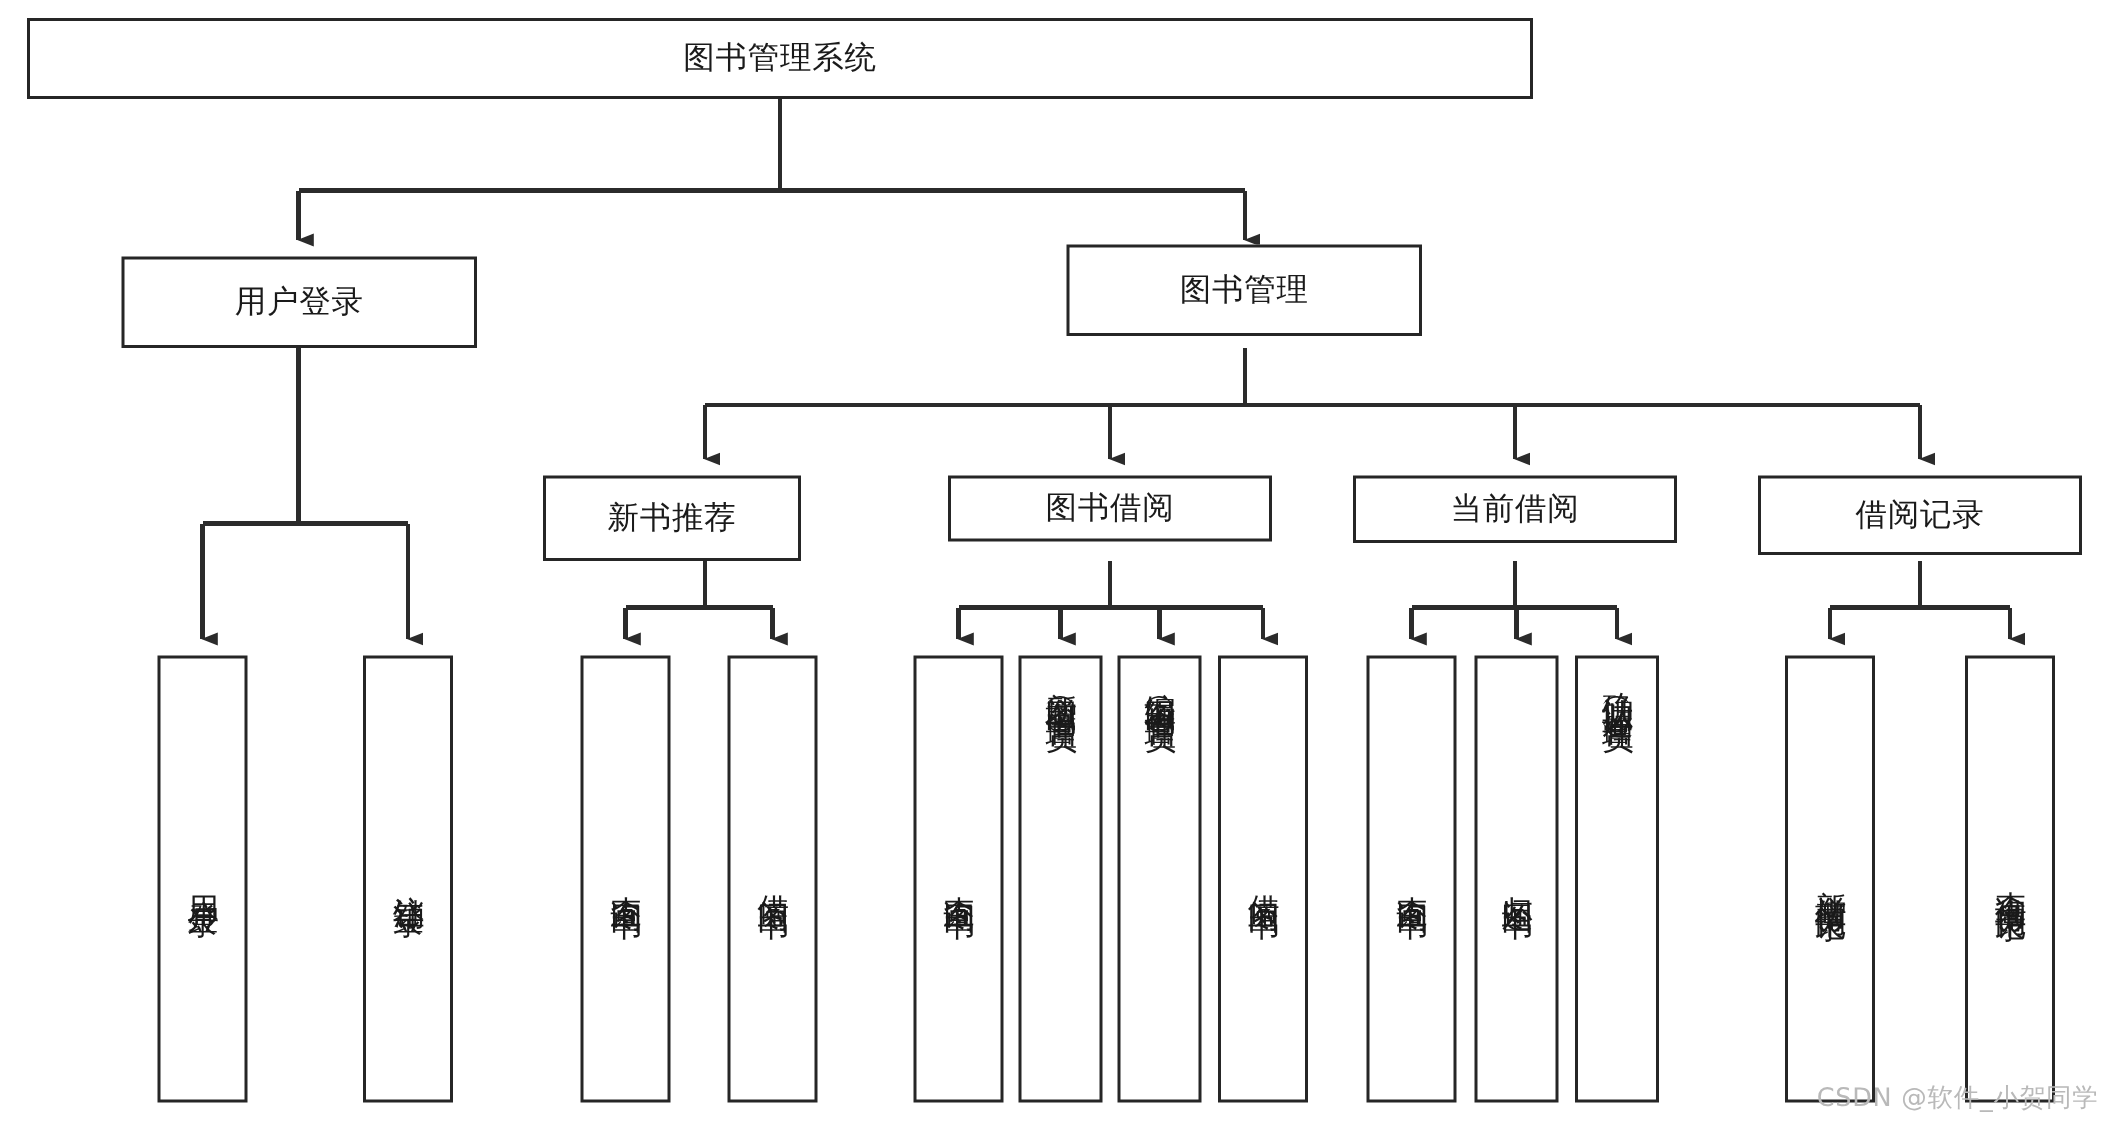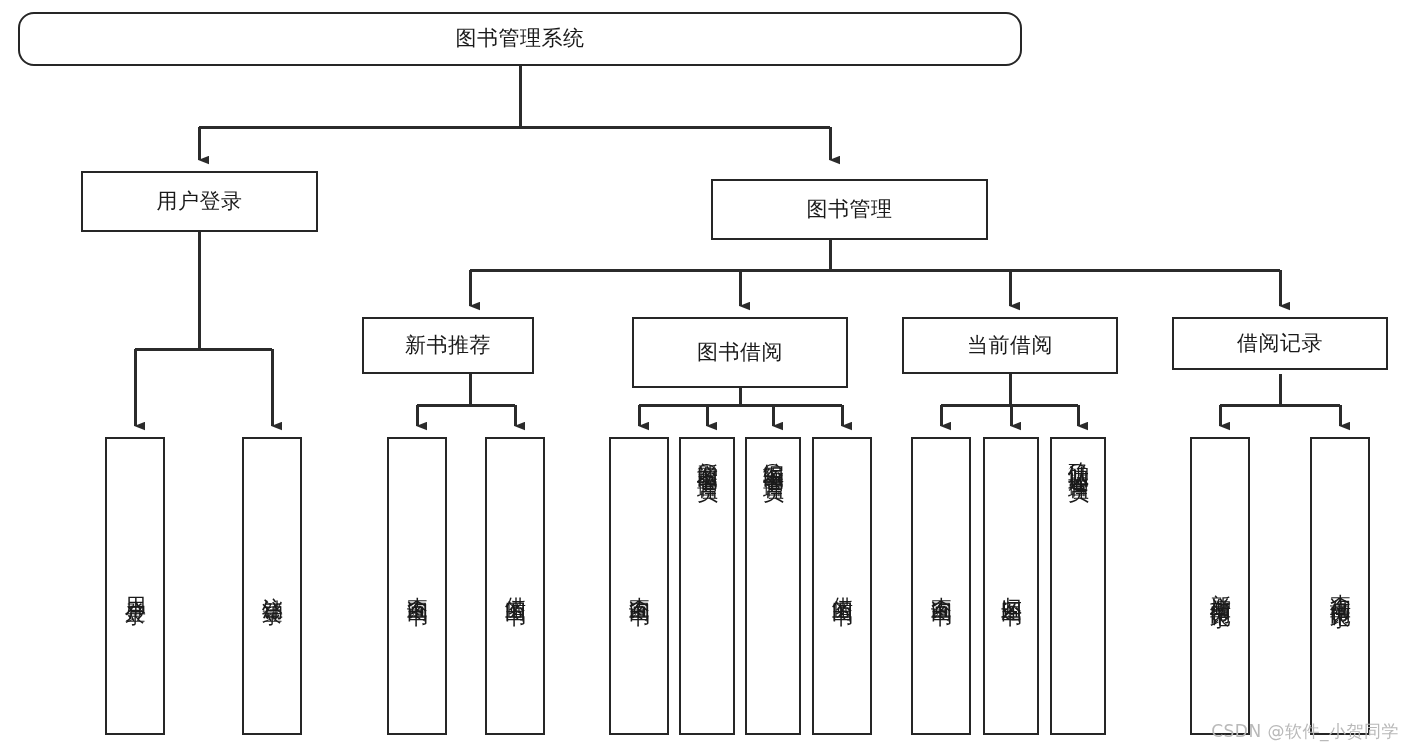--- a/index.html
+++ b/index.html
@@ -128,36 +128,36 @@
       <path d="M 1078 405 L 1078 426" marker-end="url(#arrowhead)"></path>
 
       <path d="M 1280 374 L 1280 405"></path>
       <path d="M 1220 405 L 1340 405"></path>
       <path d="M 1220 405 L 1220 426" marker-end="url(#arrowhead)"></path>
       <path d="M 1340 405 L 1340 426" marker-end="url(#arrowhead)"></path>
     </g>
   </svg>
 
   <div id="boxes-layer">
-      <div class="node-box" style="left: 18px; top: 12px; width: 1004px; height: 54px; border-radius: 16px;">
+      <div class="node-box" style="left: 18px; top: 12px; width: 1004px; height: 54px;">
         <span class="node-label-h">图书管理系统</span>
       </div>
       <div class="node-box" style="left: 81px; top: 171px; width: 237px; height: 61px;">
         <span class="node-label-h">用户登录</span>
       </div>
-      <div class="node-box" style="left: 711px; top: 179px; width: 277px; height: 61px;">
+      <div class="node-box" style="left: 711px; top: 163px; width: 237px; height: 61px;">
         <span class="node-label-h">图书管理</span>
       </div>
       <div class="node-box" style="left: 362px; top: 317px; width: 172px; height: 57px;">
         <span class="node-label-h">新书推荐</span>
       </div>
-      <div class="node-box" style="left: 632px; top: 317px; width: 216px; height: 71px;">
+      <div class="node-box" style="left: 632px; top: 317px; width: 216px; height: 44px;">
         <span class="node-label-h">图书借阅</span>
       </div>
-      <div class="node-box" style="left: 902px; top: 317px; width: 216px; height: 57px;">
+      <div class="node-box" style="left: 902px; top: 317px; width: 216px; height: 45px;">
         <span class="node-label-h">当前借阅</span>
       </div>
       <div class="node-box" style="left: 1172px; top: 317px; width: 216px; height: 53px;">
         <span class="node-label-h">借阅记录</span>
       </div>
       <div class="node-box leaf centered" style="left: 105px; top: 437px; width: 60px; height: 298px;">
         <span class="node-label-v">用户登录</span>
       </div>
       <div class="node-box leaf centered" style="left: 242px; top: 437px; width: 60px; height: 298px;">
         <span class="node-label-v">注销登录</span>

